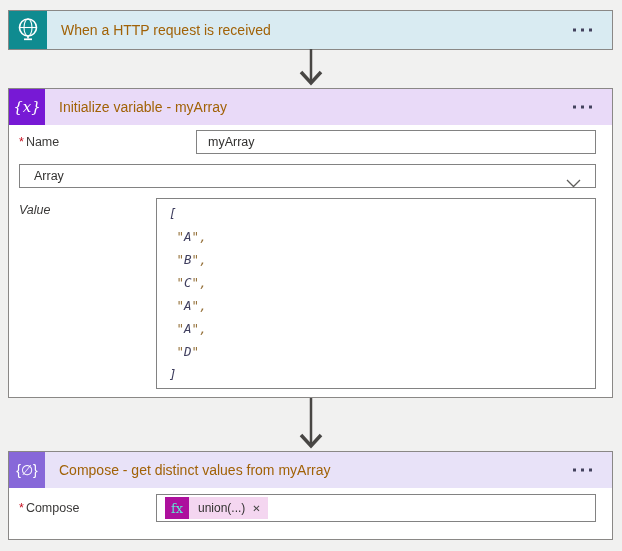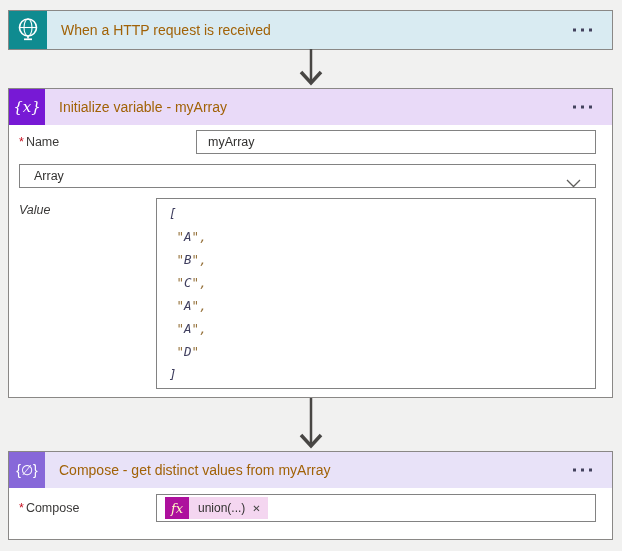--- a/index.html
+++ b/index.html
@@ -119,23 +119,23 @@
     display:flex; align-items:center;
     padding-left:8px; cursor:text;
   }
   .expr-token {
     display:inline-flex; align-items:center;
     height:22px; background:#f4d6f0;
     cursor:pointer;
   }
   .fx-badge {
     width:24px; height:22px;
-    background:#ad109d; color:#fef9c3;
+    background:#ad109d; color:#5eead4;
     display:flex; align-items:center; justify-content:center;
-    font-family:"DejaVu Serif", serif; font-style:italic; font-size:13px;
+    font-family:"DejaVu Serif", serif; font-size:13px;
   }
   .token-text { font-size:12px; color:#323130; padding:0 7px 0 9px; }
   .token-x {
     font-size:10px; color:#444; padding:0 7px 0 0;
     cursor:pointer;
   }
 </style>
 </head>
 <body>
 

